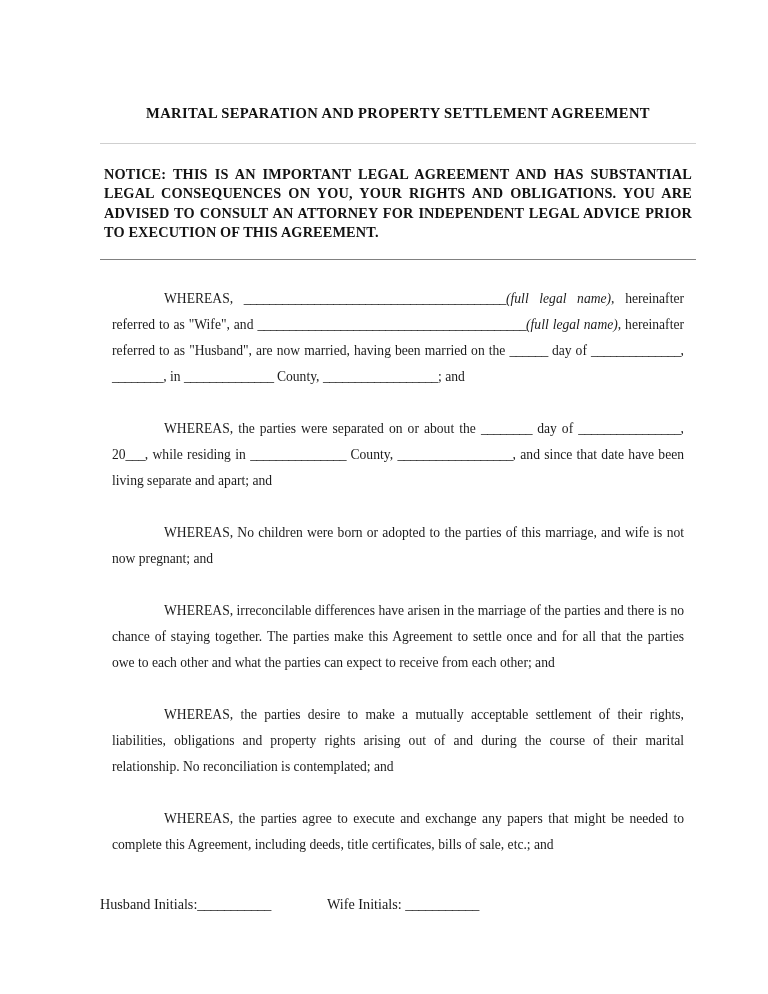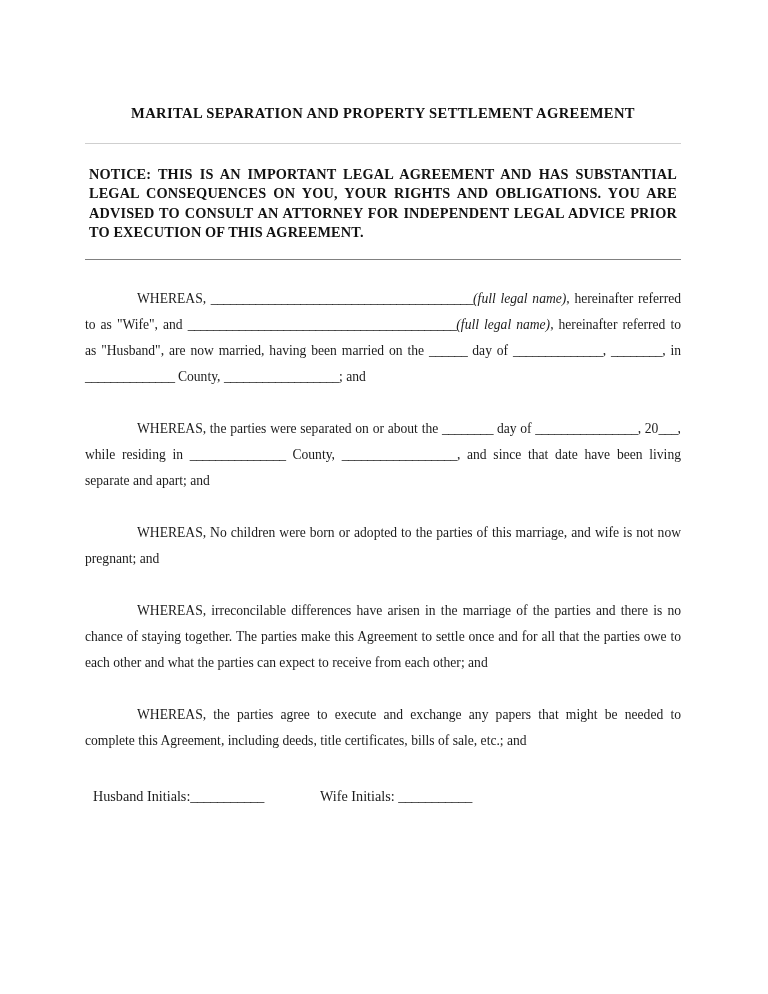--- a/index.html
+++ b/index.html
@@ -18,21 +18,21 @@
   .page {
     position: relative;
     width: 768px;
     height: 994px;
     background: #ffffff;
     box-sizing: border-box;
   }
 
   .content {
     position: absolute;
-    left: 85px;
+    left: 100px;
     top: 0;
     width: 596px;
   }
 
   
   .doc-title {
     margin: 0;
     padding-top: 104px;
     text-align: center;
     font-size: 14.6px;
@@ -77,40 +77,40 @@
     line-height: 22px;
     letter-spacing: 0.1px;
     color: #121212;
   }
   .venue-line {
     white-space: pre;
   }
 
   
   .para {
-    margin: 0;
+    margin: 12px;
     font-size: 13.6px;
     line-height: 26px;
     text-align: justify;
     text-indent: 52px;
     color: #1b1b1b;
   }
   .para-gap-lg { margin-top: 26px; }
 
   .italic { font-style: italic; }
 
   
   .blank {
     font-family: "Liberation Serif", "DejaVu Serif", serif;
     letter-spacing: -0.4px;
   }
 
   
   .initials {
-    margin: 8px;
+    margin: 0;
     padding-top: 24px;
     font-size: 14.2px;
     line-height: 20px;
     color: #1b1b1b;
     white-space: pre;
   }
   .initials .gap { display: inline-block; width: 56px; }
 </style>
 </head>
 <body>
@@ -128,19 +128,20 @@
 
 
     <p class="para para-gap-lg"><span>WHEREAS, </span><span class="blank">_________________________________________</span><span class="italic">(full legal name)</span><span>, hereinafter referred to as "Wife", and </span><span class="blank">__________________________________________</span><span class="italic">(full legal name)</span><span>, hereinafter referred to as "Husband", are now married, having been married on the </span><span class="blank">______</span><span> day of </span><span class="blank">______________</span><span>, </span><span class="blank">________</span><span>, in </span><span class="blank">______________</span><span> County, </span><span class="blank">__________________</span><span>; and</span></p>
 
     <p class="para para-gap-lg"><span>WHEREAS, the parties were separated on or about the </span><span class="blank">________</span><span> day of </span><span class="blank">________________</span><span>, 20</span><span class="blank">___</span><span>, while residing in </span><span class="blank">_______________</span><span> County, </span><span class="blank">__________________</span><span>, and since that date have been living separate and apart; and</span></p>
 
     <p class="para para-gap-lg">WHEREAS, No children were born or adopted to the parties of this marriage, and wife is not now pregnant; and</p>
 
     <p class="para para-gap-lg">WHEREAS, irreconcilable differences have arisen in the marriage of the parties and there is no chance of staying together. The parties make this Agreement to settle once and for all that the parties owe to each other and what the parties can expect to receive from each other; and</p>
 
+    <p class="para para-gap-lg">WHEREAS, the parties desire to make a mutually acceptable settlement of their rights, liabilities, obligations and property rights arising out of and during the course of their marital relationship. No reconciliation is contemplated; and</p>
 
     <p class="para para-gap-lg">WHEREAS, the parties agree to execute and exchange any papers that might be needed to complete this Agreement, including deeds, title certificates, bills of sale, etc.; and</p>
 
     <p class="initials"><span>Husband Initials:</span><span class="blank">___________</span><span class="gap"></span><span>Wife Initials: </span><span class="blank">___________</span></p>
 
   </div>
 </div>
 
 </body></html>

